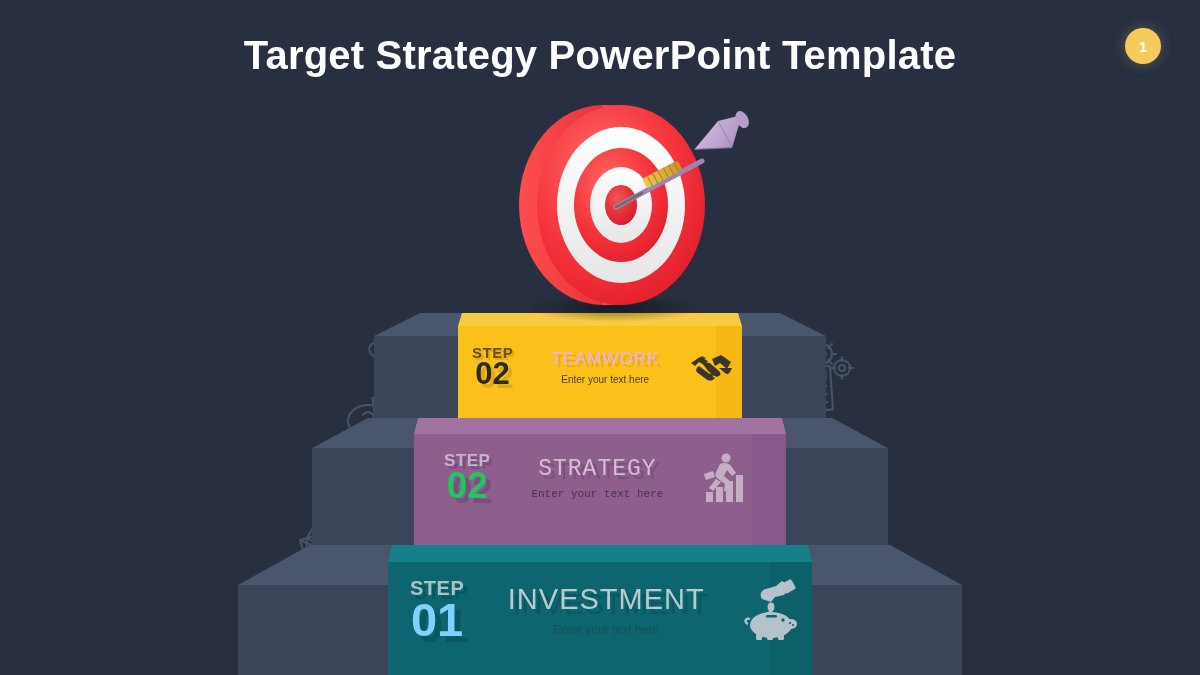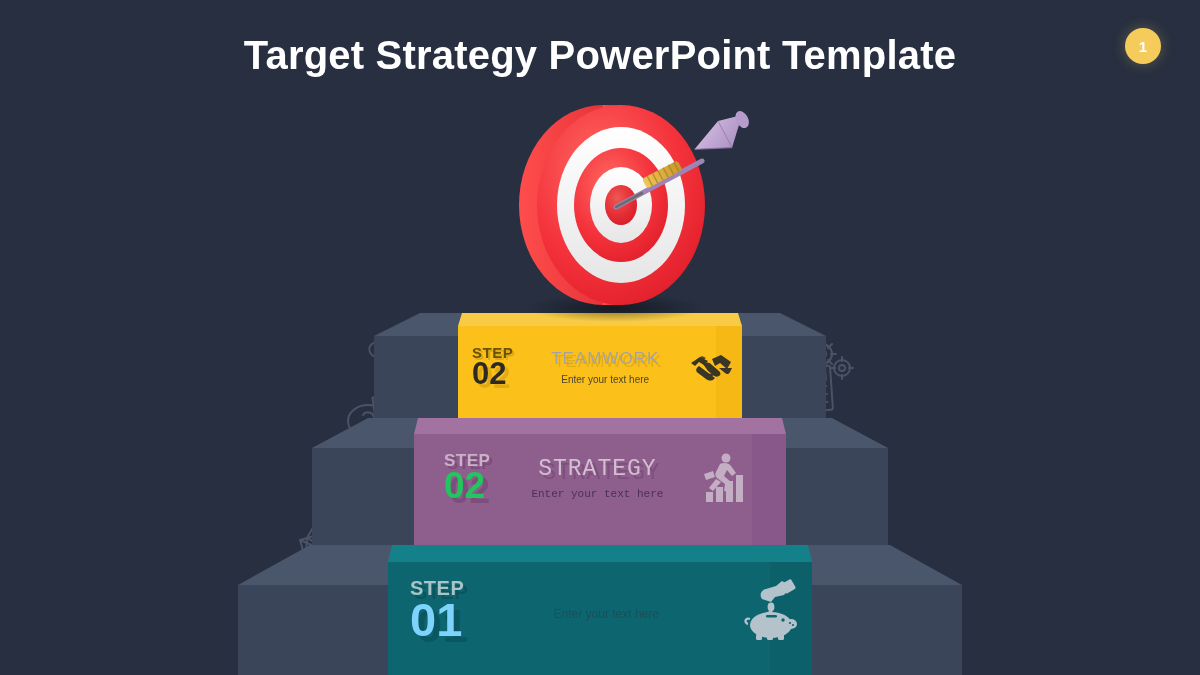--- a/index.html
+++ b/index.html
@@ -64,21 +64,21 @@
   .stage{ position:absolute; left:0; top:0; width:1200px; height:675px; }
 
   .steptext{
     position:absolute;
     display:flex;
     align-items:center;
   }
 
   .stepnum{
     display:flex; flex-direction:column;
-    align-items:flex-start;
+    align-items:center;
     line-height:.92;
   }
   .stepnum .lbl{ font-weight:bold; }
   .stepnum .num{ font-weight:bold; }
 
   .stepmid{
     display:flex; flex-direction:column;
     align-items:center;
     text-align:center;
   }
@@ -86,21 +86,21 @@
   .stepmid .sub{ }
 
   .stepicon{ display:flex; align-items:center; justify-content:center; }
 
   
   #s3-text{ left:472px; top:336px; width:268px; height:62px; }
   #s3-text .lbl{ font-size:15px; color:#6b5200; letter-spacing:.5px;
                  text-shadow:2px 2px 0 rgba(120,90,0,.22); }
   #s3-text .num{ font-size:31px; color:#2d2a22;
                  text-shadow:4px 4px 0 rgba(120,90,0,.20); }
-  #s3-text .ttl{ font-size:17px; color:#a3a3a3;
+  #s3-text .ttl{ font-size:17px; color:#f0abfc;
                  text-shadow:3px 3px 0 rgba(120,90,0,.18); }
   #s3-text .sub{ font-size:10px; color:#4d4430; margin-top:5px; }
 
   
   #s2-text{ left:444px; top:443px; width:310px; height:70px; }
   #s2-text .lbl{ font-size:17px; color:#cbb0c9; letter-spacing:.5px;
                  text-shadow:3px 3px 0 rgba(80,40,78,.30); }
   #s2-text .num{ font-size:37px; color:#22c55e;
                  text-shadow:5px 5px 0 rgba(80,40,78,.28); }
   #s2-text .ttl{ font-size:23px; color:#d3bed2;
@@ -420,20 +420,21 @@
       </svg>
     </div>
   </div>
 
   <div class="steptext" id="s1-text">
     <div class="stepnum">
       <span class="lbl">STEP</span>
       <span class="num">01</span>
     </div>
     <div class="stepmid" style="margin-left:34px;width:216px;">
+      <span class="ttl">INVESTMENT</span>
       <span class="sub">Enter your text here</span>
     </div>
     <div class="stepicon" style="margin-left:26px;">
       <svg width="64" height="62" viewBox="0 0 64 62" xmlns="http://www.w3.org/2000/svg">
         <g fill="#b4c3cb">
 
           <path d="M22 20 c-3 -4 -1 -9 4 -10 l10 -3 l6 -5 l9 5 l-7 9 l-9 2 l-4 5 Z"></path>
           <rect x="42" y="2" width="12" height="11" rx="2" transform="rotate(-30 48 7)"></rect>
 
           <ellipse cx="31" cy="28" rx="3.4" ry="4.4"></ellipse>

